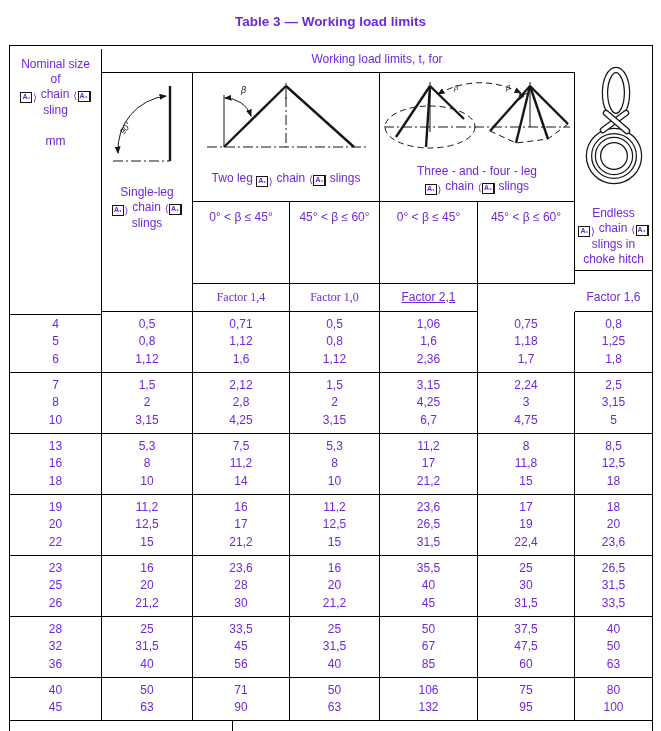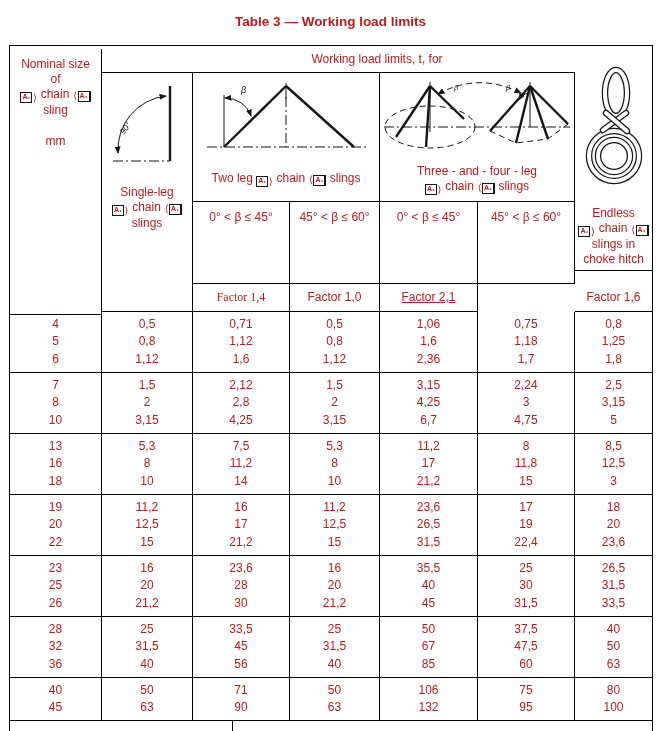--- a/index.html
+++ b/index.html
@@ -3,21 +3,21 @@
 <meta charset="utf-8">
 <style>
   * { box-sizing: border-box; margin: 0; padding: 0; }
   html,body { background:#ffffff; }
   .page {
     position: relative;
     width: 661px; height: 731px;
     background: #ffffff;
     overflow: hidden;
     font-family: "Liberation Sans", sans-serif;
-    color: #b91c1c;
+    color: #6d28d9;
   }
   .title {
     position: absolute; top: 14px; left: 0; width: 100%;
     text-align: center; font-weight: bold; font-size: 13.5px;
   }
   .tbl {
     position: absolute; left: 9px; top: 45px;
     width: 644px; height: 686px;
     border: 1px solid #000; border-bottom: none;
   }
@@ -220,21 +220,21 @@
         <div>choke hitch</div>
       </div>
     </div>
 
     <div class="cell bR bB betacell" style="left:183px; top:156px; width:97px; height:82px;">0° &lt; β ≤ 45°</div>
     <div class="cell bR bB betacell" style="left:280px; top:156px; width:90px; height:82px;">45° &lt; β ≤ 60°</div>
     <div class="cell bR bB betacell" style="left:370px; top:156px; width:98px; height:82px;">0° &lt; β ≤ 45°</div>
     <div class="cell bR bB betacell" style="left:468px; top:156px; width:97px; height:82px;">45° &lt; β ≤ 60°</div>
 
     <div class="cell bR bB ctr fs12" style="left:183px; top:238px; width:97px; height:28px;font-family:Liberation Serif, serif;">Factor 1,4</div>
-    <div class="cell bR bB ctr fs12" style="left:280px; top:238px; width:90px; height:28px;">Factor 1,0</div>
+    <div class="cell bR bB ctr fs12" style="left:280px; top:238px; width:90px; height:28px;font-family:Liberation Serif, serif;">Factor 1,0</div>
     <div class="cell bR bB ctr fs12" style="left:370px; top:238px; width:98px; height:28px;text-decoration:underline;">Factor 2,1</div>
     <div class="cell bB ctr fs12" style="left:565px; top:238px; width:77px; height:28px;">Factor 1,6</div>
 
     <div class="tbody">
       <div class="datacell">4
 5
 6</div>
       <div class="datacell">0,5
 0,8
 1,12</div>
@@ -289,21 +289,21 @@
 8
 10</div>
       <div class="datacell">11,2
 17
 21,2</div>
       <div class="datacell">8
 11,8
 15</div>
       <div class="datacell nobr">8,5
 12,5
-3</div>
+18</div>
 
       <div class="datacell">19
 20
 22</div>
       <div class="datacell">11,2
 12,5
 15</div>
       <div class="datacell">16
 17
 21,2</div>

